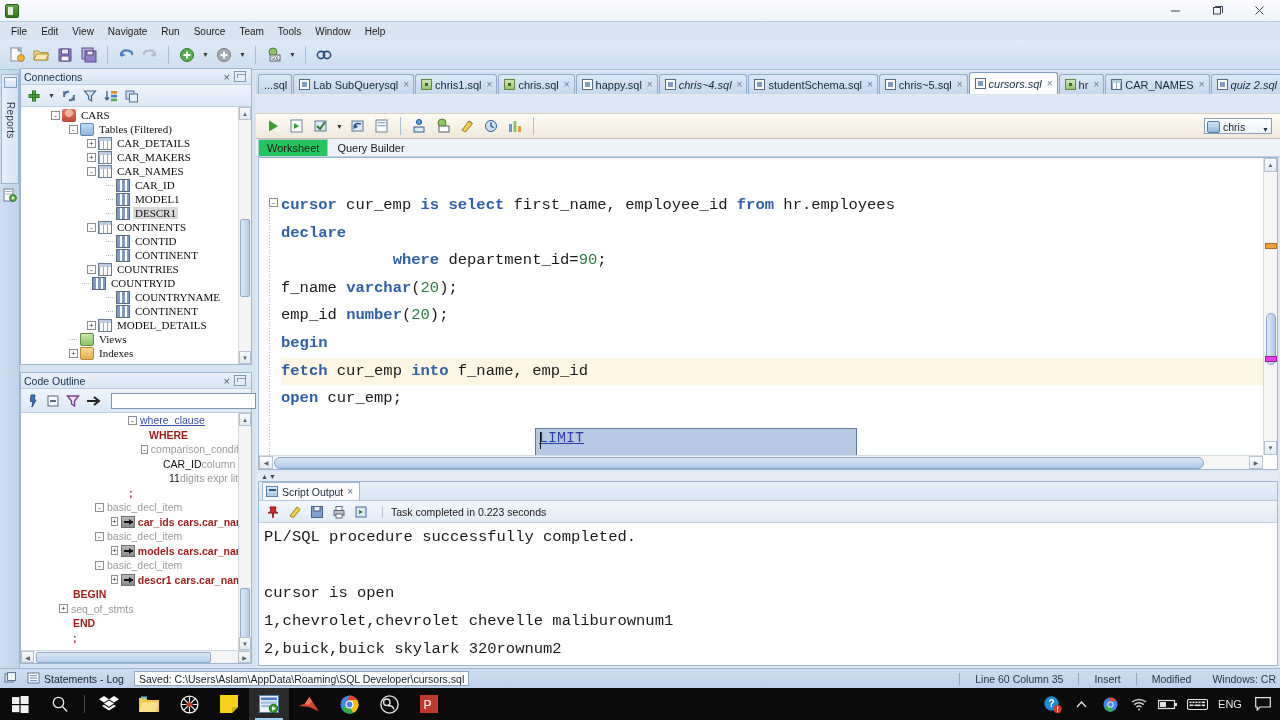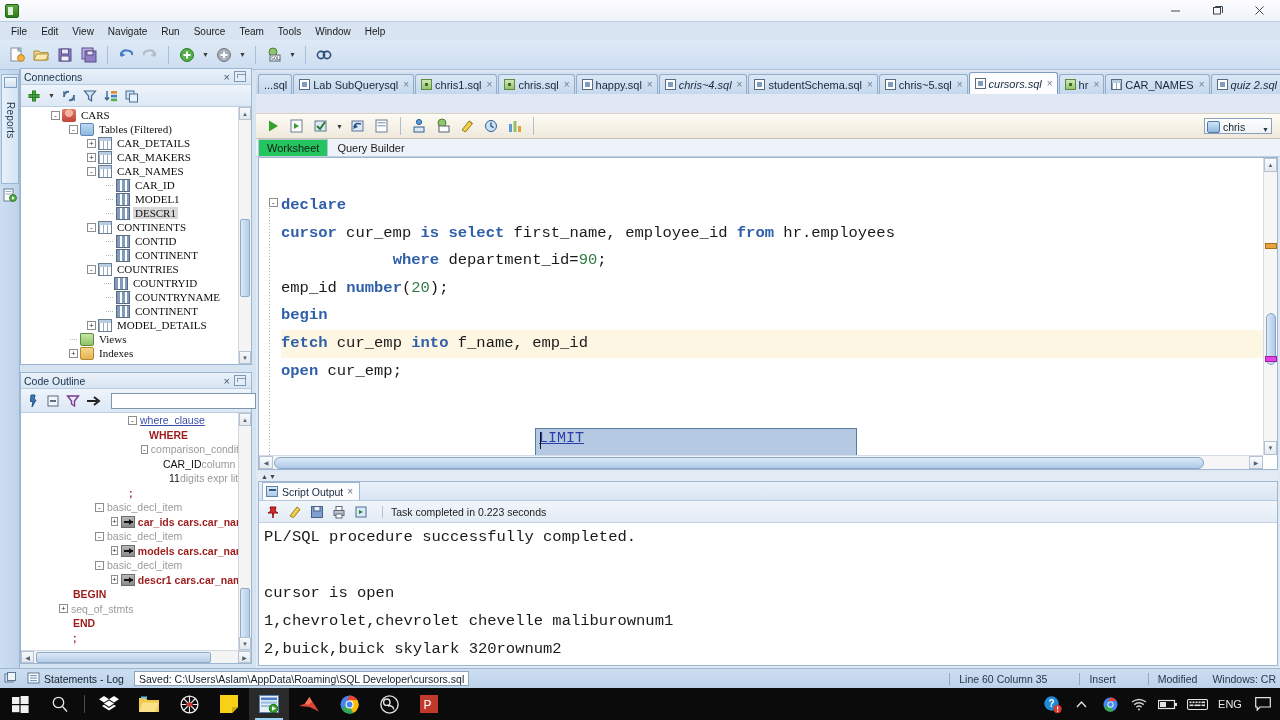--- a/index.html
+++ b/index.html
@@ -201,21 +201,21 @@
     color:#1a1a1a; padding-left:5px; padding-top:0px; white-space:pre; }
 
   
   .statusbar { position:absolute; left:0; top:668px; width:1280px; height:20px;
     background:linear-gradient(#cddef1,#bdd2ea); border-top:1px solid #9db6d2;
     display:flex; align-items:center; font-size:10.5px; color:#14202c; }
   .sb-left { display:flex; align-items:center; gap:4px; padding-left:4px; }
   .sb-stmt { display:flex; align-items:center; gap:4px; padding:0 6px; }
   .sb-saved { background:#fff; border:1px solid #8ea5bc; height:15px; display:flex; align-items:center; padding:0 4px; }
   .sb-right { margin-left:auto; display:flex; align-items:center; gap:0; padding-right:4px; color:#2a3849; }
-  .sb-cell { padding:0 9px; border-left:1px solid #93a9c0;margin-left:23px; }
+  .sb-cell { padding:0 15px; border-left:1px solid #93a9c0; }
 
   
   .taskbar { position:absolute; left:0; top:688px; width:1280px; height:32px; background:#0b0b0b; display:flex; align-items:center; }
   .tkitem { width:40px; height:32px; display:flex; align-items:center; justify-content:center; position:relative; }
   .tkitem.active { background:#2a2a2a; }
   .tkitem.active:after { content:""; position:absolute; left:6px; right:6px; bottom:0; height:2px; background:#9ad0f5; }
   .tksep { width:1px; height:18px; background:#4a4a4a; margin:0 4px; }
   .tray { margin-left:auto; display:flex; align-items:center; gap:3px; padding-right:4px; color:#e8e8e8; font-size:11px; }
   .trayitem { width:26px; height:32px; display:flex; align-items:center; justify-content:center; }
 </style>
@@ -477,21 +477,21 @@
             <span class="ico ico-col"></span>
             <span class="tlabel">CONTINENT</span>
           </div>
           <div class="trow" style="padding-left: 64px;">
             <span class="tw">
               <span class="expander">-</span>
             </span>
             <span class="ico ico-table"></span>
             <span class="tlabel">COUNTRIES</span>
           </div>
-          <div class="trow" style="padding-left: 80px;">
+          <div class="trow" style="padding-left: 58px;">
             <span class="tw">
               <span class="hline"></span>
             </span>
             <span class="ico ico-col"></span>
             <span class="tlabel">COUNTRYID</span>
           </div>
           <div class="trow" style="padding-left: 82px;">
             <span class="tw">
               <span class="hline"></span>
             </span>
@@ -786,23 +786,24 @@
       <div class="stab active">Worksheet</div>
       <div class="stab">Query Builder</div>
     </div>
 
     <div class="codearea">
       <div class="margin-fold">
         <div class="foldbox" style="top:40px;left:4px;">-</div>
         <div class="foldline" style="top:50px;height:260px;"></div>
       </div>
       <div class="code" id="code-lines">
+          <div class="cl"><span class="kw">cursor</span><span> cur_emp </span><span class="kw">is</span><span> </span><span class="kw">select</span><span> first_name, employee_id </span><span class="kw">from</span><span> hr.employees</span></div>
           <div class="cl"><span class="kw">declare</span></div>
-          <div class="cl"><span class="kw">cursor</span><span> cur_emp </span><span class="kw">is</span><span> </span><span class="kw">select</span><span> first_name, employee_id </span><span class="kw">from</span><span> hr.employees</span></div>
           <div class="cl"><span>            </span><span class="kw">where</span><span> department_id=</span><span class="num">90</span><span>;</span></div>
+          <div class="cl"><span>f_name </span><span class="kw">varchar</span><span>(</span><span class="num">20</span><span>);</span></div>
           <div class="cl"><span>emp_id </span><span class="kw">number</span><span>(</span><span class="num">20</span><span>);</span></div>
           <div class="cl"><span class="kw">begin</span></div>
           <div class="cl hl"><span class="kw">fetch</span><span> cur_emp </span><span class="kw">into</span><span> f_name, emp_id</span></div>
           <div class="cl"><span class="kw">open</span><span> cur_emp;</span></div>
         </div>
 
       <div class="acpopup" style="left:276px; top:270px; width:322px; height:32px;">
         <div class="caretbar" style="left:4px;top:3px;height:17px;"></div>
         <div class="acitem" style="margin-top:0;">LIMIT</div>
       </div>

